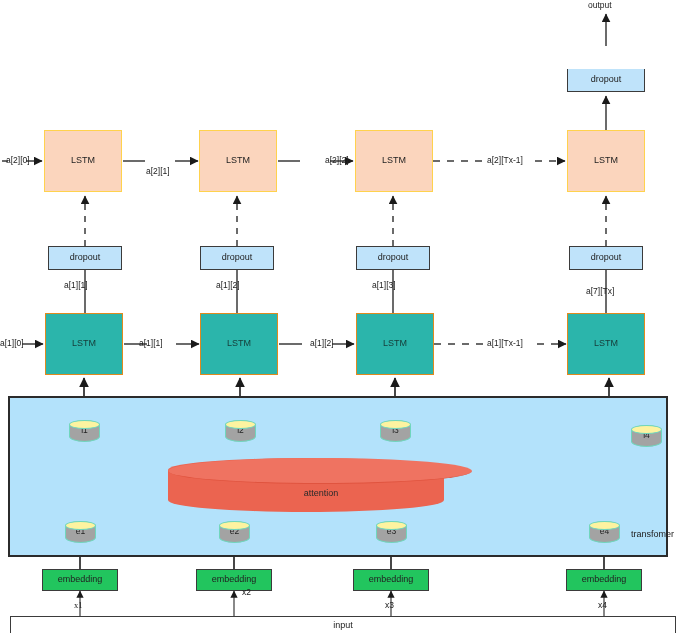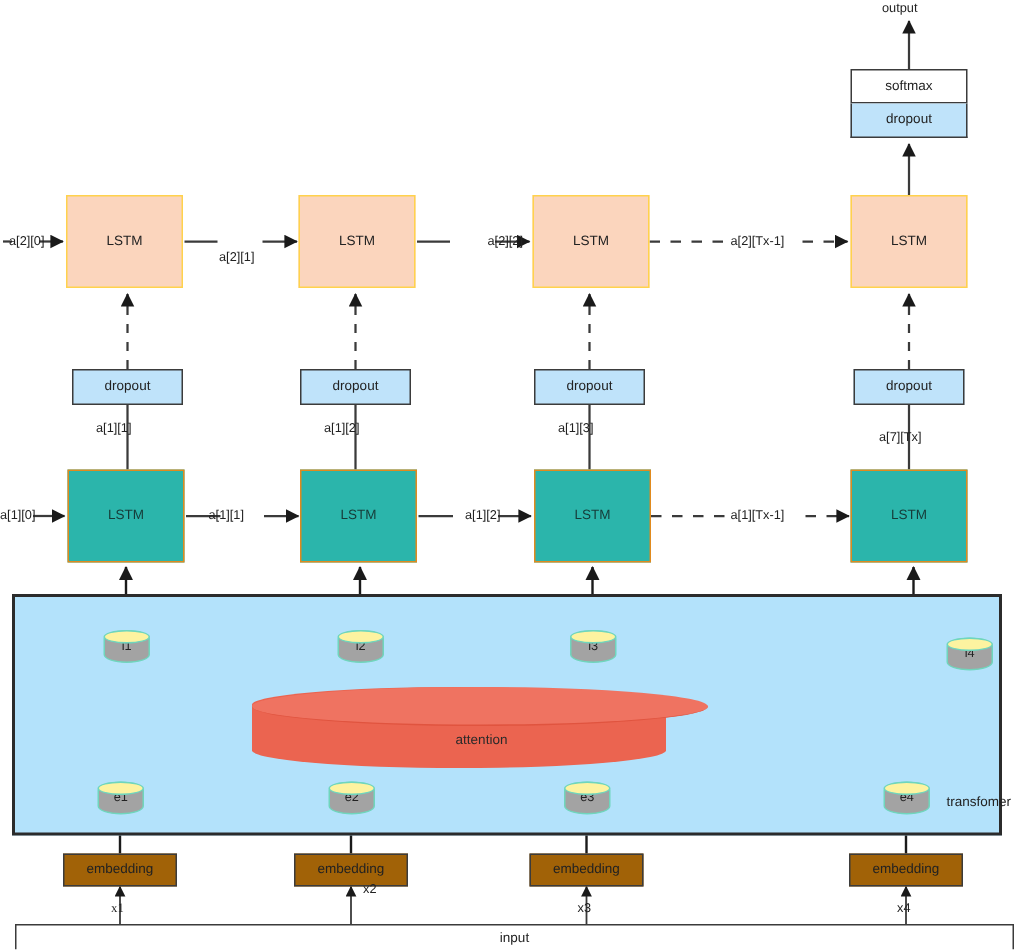--- a/index.html
+++ b/index.html
@@ -59,21 +59,21 @@
   .dropout-top {
     width: 78px;
     height: 23px;
     background: #bfe3fa;
     border: 1.6px solid #3b3b3b;
     border-top: none;
   }
   .embedding {
     width: 76px;
     height: 22px;
-    background: #a16207;
+    background: #22c55e;
     border: 1.6px solid #3b3b3b;
   }
   .inputbar {
     width: 666px;
     height: 20px;
     background: #ffffff;
     border: 1.2px solid #3b3b3b;
   }
   .transformer-box {
     position: absolute;
@@ -232,21 +232,20 @@
     <line x1="391" y1="569" x2="391" y2="546" stroke="#1a1a1a" stroke-width="1.6" marker-end="url(#arrow)"></line>
     <line x1="604" y1="569" x2="604" y2="546" stroke="#1a1a1a" stroke-width="1.6" marker-end="url(#arrow)"></line>
 
     <line x1="80" y1="616" x2="80" y2="591" stroke="#3a3a3a" stroke-width="1.2" marker-end="url(#arrow)"></line>
     <line x1="234" y1="616" x2="234" y2="591" stroke="#3a3a3a" stroke-width="1.2" marker-end="url(#arrow)"></line>
     <line x1="391" y1="616" x2="391" y2="591" stroke="#3a3a3a" stroke-width="1.2" marker-end="url(#arrow)"></line>
     <line x1="604" y1="616" x2="604" y2="591" stroke="#3a3a3a" stroke-width="1.2" marker-end="url(#arrow)"></line>
   </svg>
 
   <div class="edge-label" style="left:588px; top:0px;">output</div>
-  <div class="node softmax" style="left:567px; top:46px;">softmax</div>
   <div class="node dropout-top" style="left:567px; top:69px;">dropout</div>
 
   <div class="node lstm2" style="left:44px; top:130px;">LSTM</div>
   <div class="node lstm2" style="left:199px; top:130px;">LSTM</div>
   <div class="node lstm2" style="left:355px; top:130px;">LSTM</div>
   <div class="node lstm2" style="left:567px; top:130px;">LSTM</div>
 
   <div class="edge-label" style="left:6px; top:155px;">a[2][0]</div>
   <div class="edge-label" style="left:146px; top:166px;">a[2][1]</div>
   <div class="edge-label" style="left:301px; top:155px;margin-left:24px;">a[2][2]</div>

